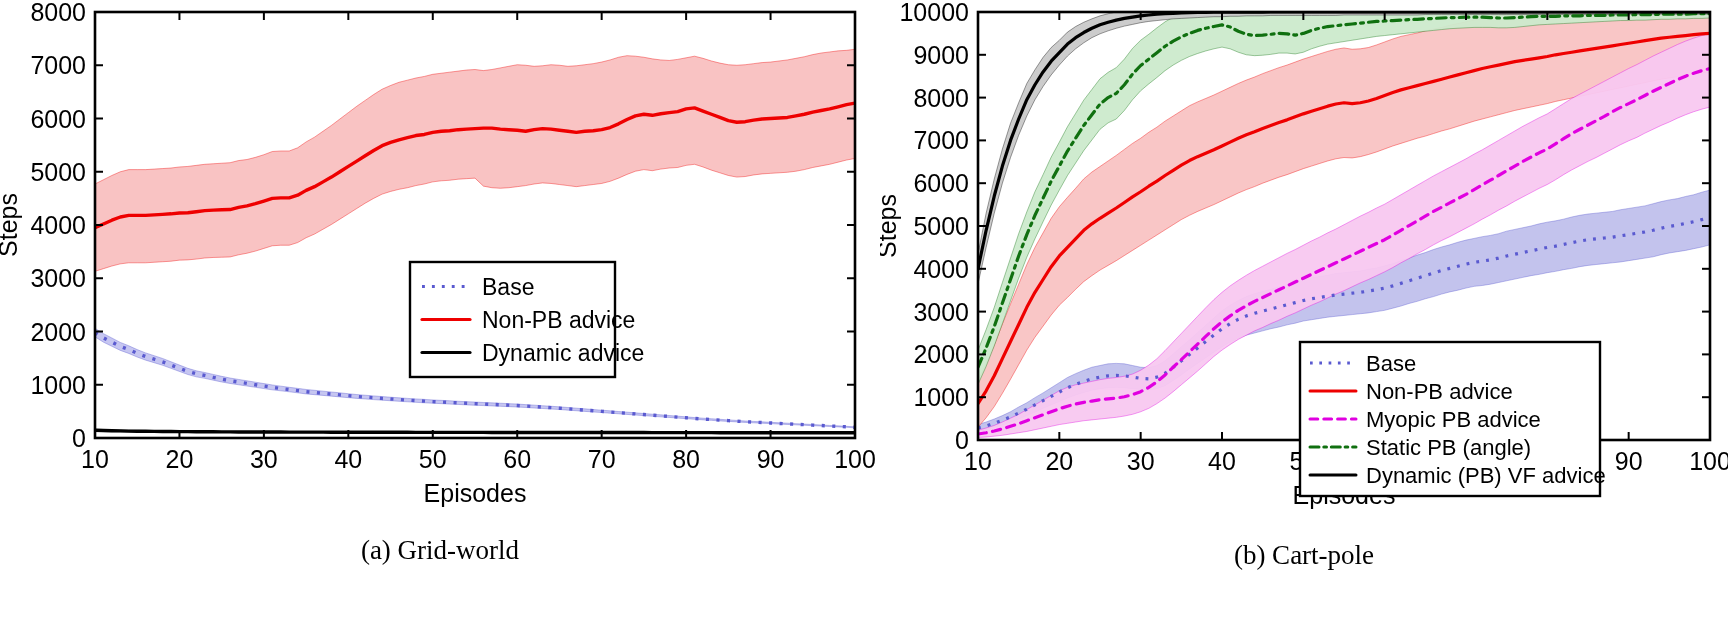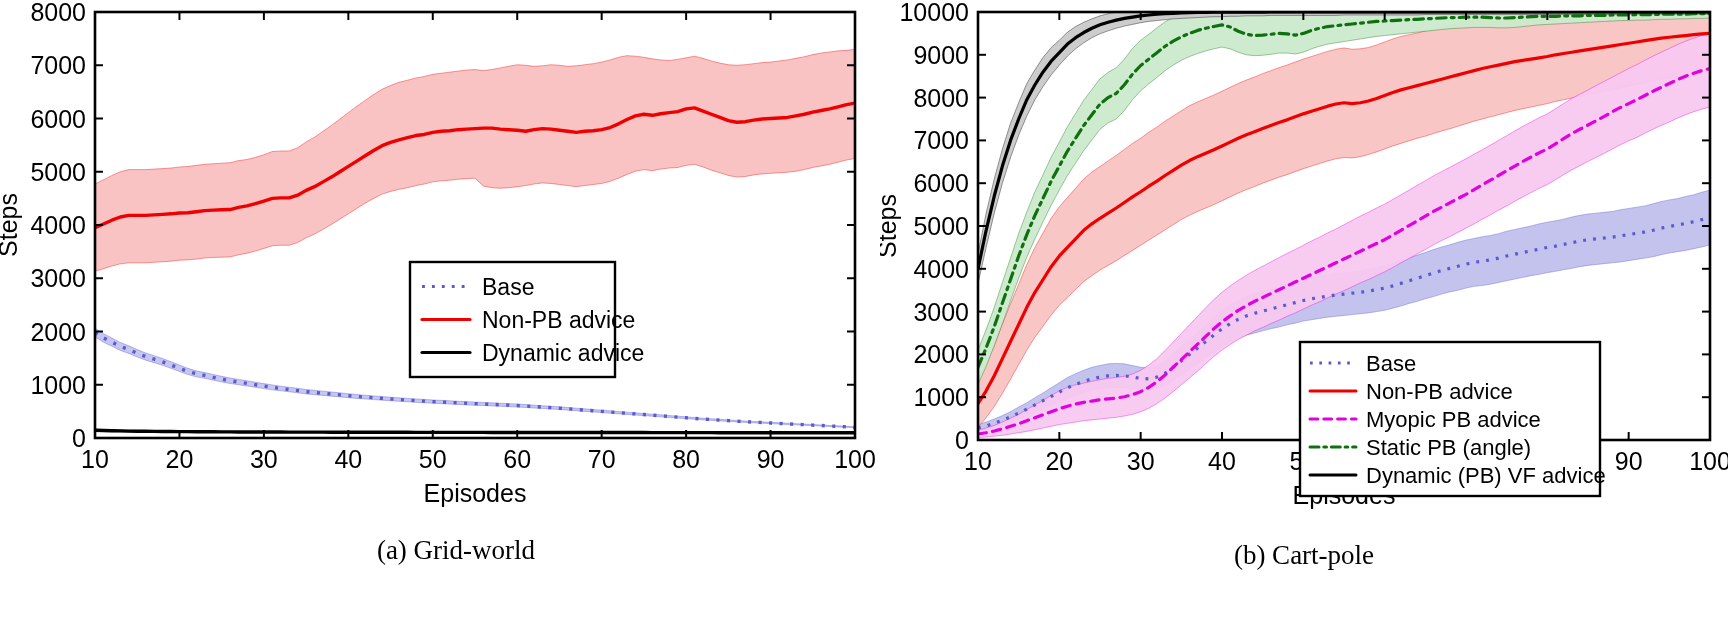--- a/index.html
+++ b/index.html
@@ -43,21 +43,21 @@
     font-size: 25px;
   }
   .caption {
     font-family: "Liberation Serif", serif;
     font-size: 27px;
     color: #000000;
     text-align: center;
     width: 100%;
     position: absolute;
   }
-  .caption-a { top: 535px; left: 16px; text-align: center; }
+  .caption-a { top: 535px; left: 0; text-align: center; }
   .caption-b { top: 540px; left: 0; }
   .axis-frame {
     fill: none;
     stroke: #000000;
   }
 </style>
 </head>
 <body>
 
 <div class="figure-row">

